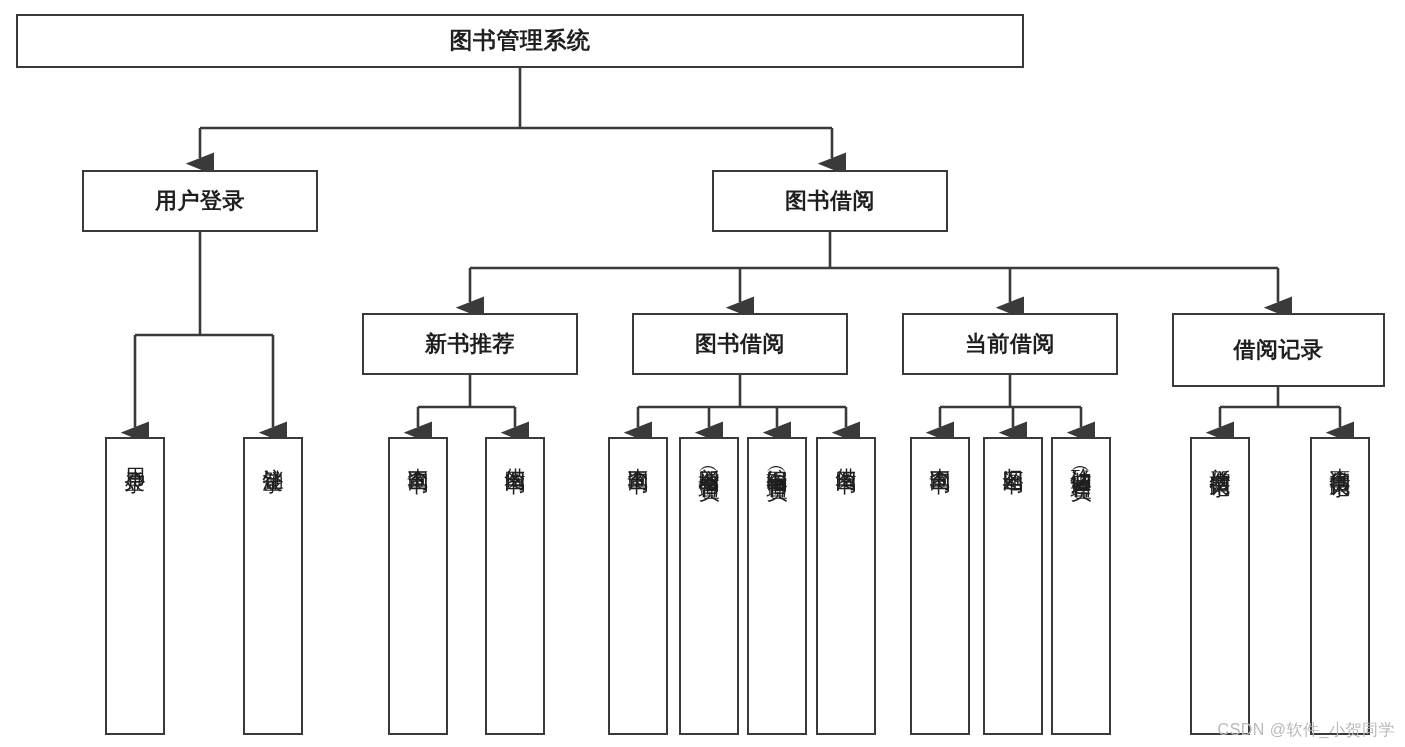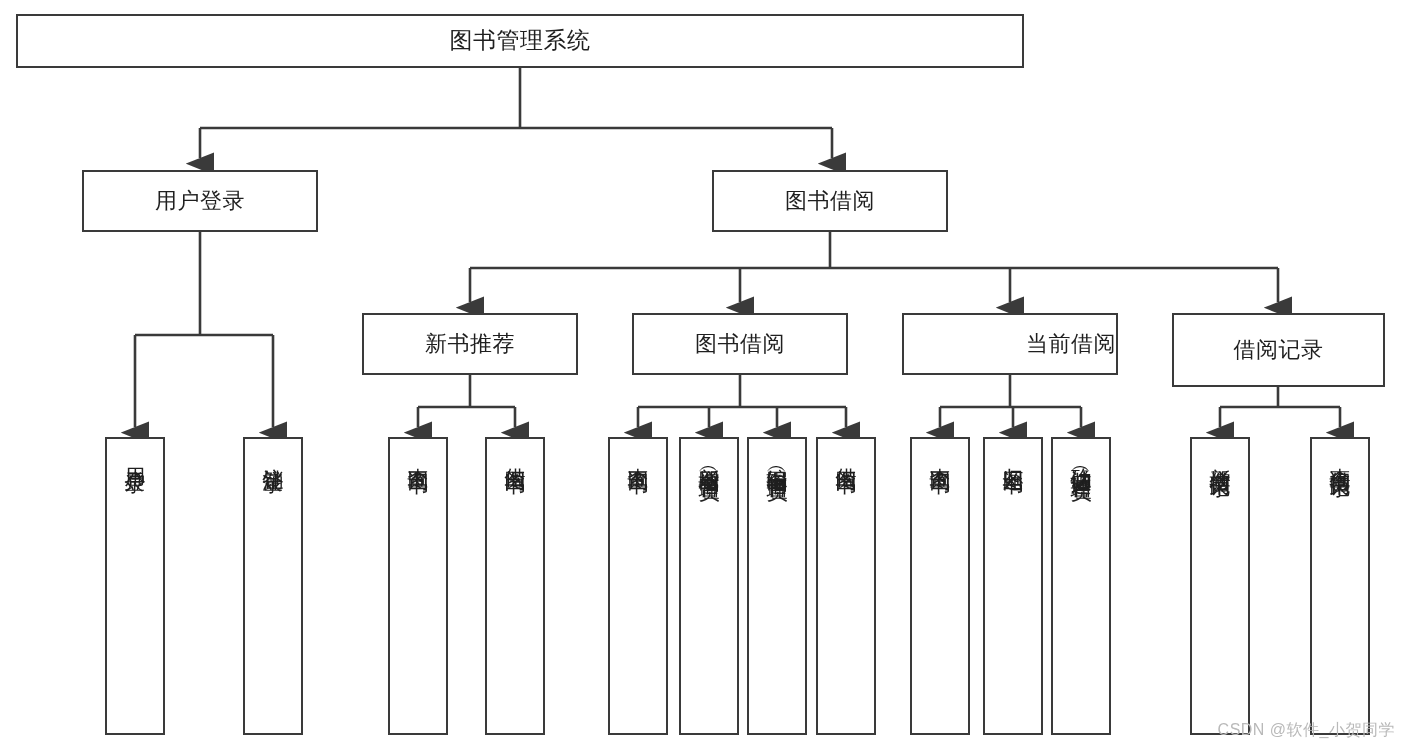--- a/index.html
+++ b/index.html
@@ -40,20 +40,21 @@
   .node .label {
     display: block;
     text-align: center;
     line-height: 1.18;
     letter-spacing: 0.5px;
   }
   
   .node.horiz .label {
     font-size: 22px;
     white-space: nowrap;
+    font-weight: bold;
   }
   .node.root .label {
     font-size: 23px;
   }
   
   .node.vert {
     align-items: flex-start;
     padding-top: 12px;
   }
   .node.vert .label {
@@ -142,21 +143,21 @@
   <div class="node horiz" style="left: 712px; top: 170px; width: 236px; height: 62px; border-color: rgb(58, 58, 58); background: rgb(255, 255, 255); color: rgb(31, 31, 31);">
     <span class="label">图书借阅</span>
   </div>
 
   <div class="node horiz" style="left: 632px; top: 313px; width: 216px; height: 62px; border-color: rgb(58, 58, 58); background: rgb(255, 255, 255); color: rgb(31, 31, 31);">
     <span class="label">图书借阅</span>
   </div>
   <div class="node horiz" style="left: 362px; top: 313px; width: 216px; height: 62px; border-color: rgb(58, 58, 58); background: rgb(255, 255, 255); color: rgb(31, 31, 31);">
     <span class="label">新书推荐</span>
   </div>
-  <div class="node horiz" style="left: 902px; top: 313px; width: 216px; height: 62px; border-color: rgb(58, 58, 58); background: rgb(255, 255, 255); color: rgb(31, 31, 31); justify-content: flex-end;">
+  <div class="node horiz" style="left: 902px; top: 313px; width: 216px; height: 62px; border-color: rgb(58, 58, 58); background: rgb(255, 255, 255); color: rgb(31, 31, 31);">
     <span class="label">当前借阅</span>
   </div>
   <div class="node horiz" style="left: 1172px; top: 313px; width: 213px; height: 74px; border-color: rgb(58, 58, 58); background: rgb(255, 255, 255); color: rgb(31, 31, 31);">
     <span class="label">借阅记录</span>
   </div>
 
   <div class="node vert" style="left: 105px; top: 437px; width: 60px; height: 298px; border-color: rgb(58, 58, 58); background: rgb(255, 255, 255); color: rgb(31, 31, 31);">
     <span class="label">用户登录</span>
   </div>
   <div class="node vert" style="left: 243px; top: 437px; width: 60px; height: 298px; border-color: rgb(58, 58, 58); background: rgb(255, 255, 255); color: rgb(31, 31, 31);">

